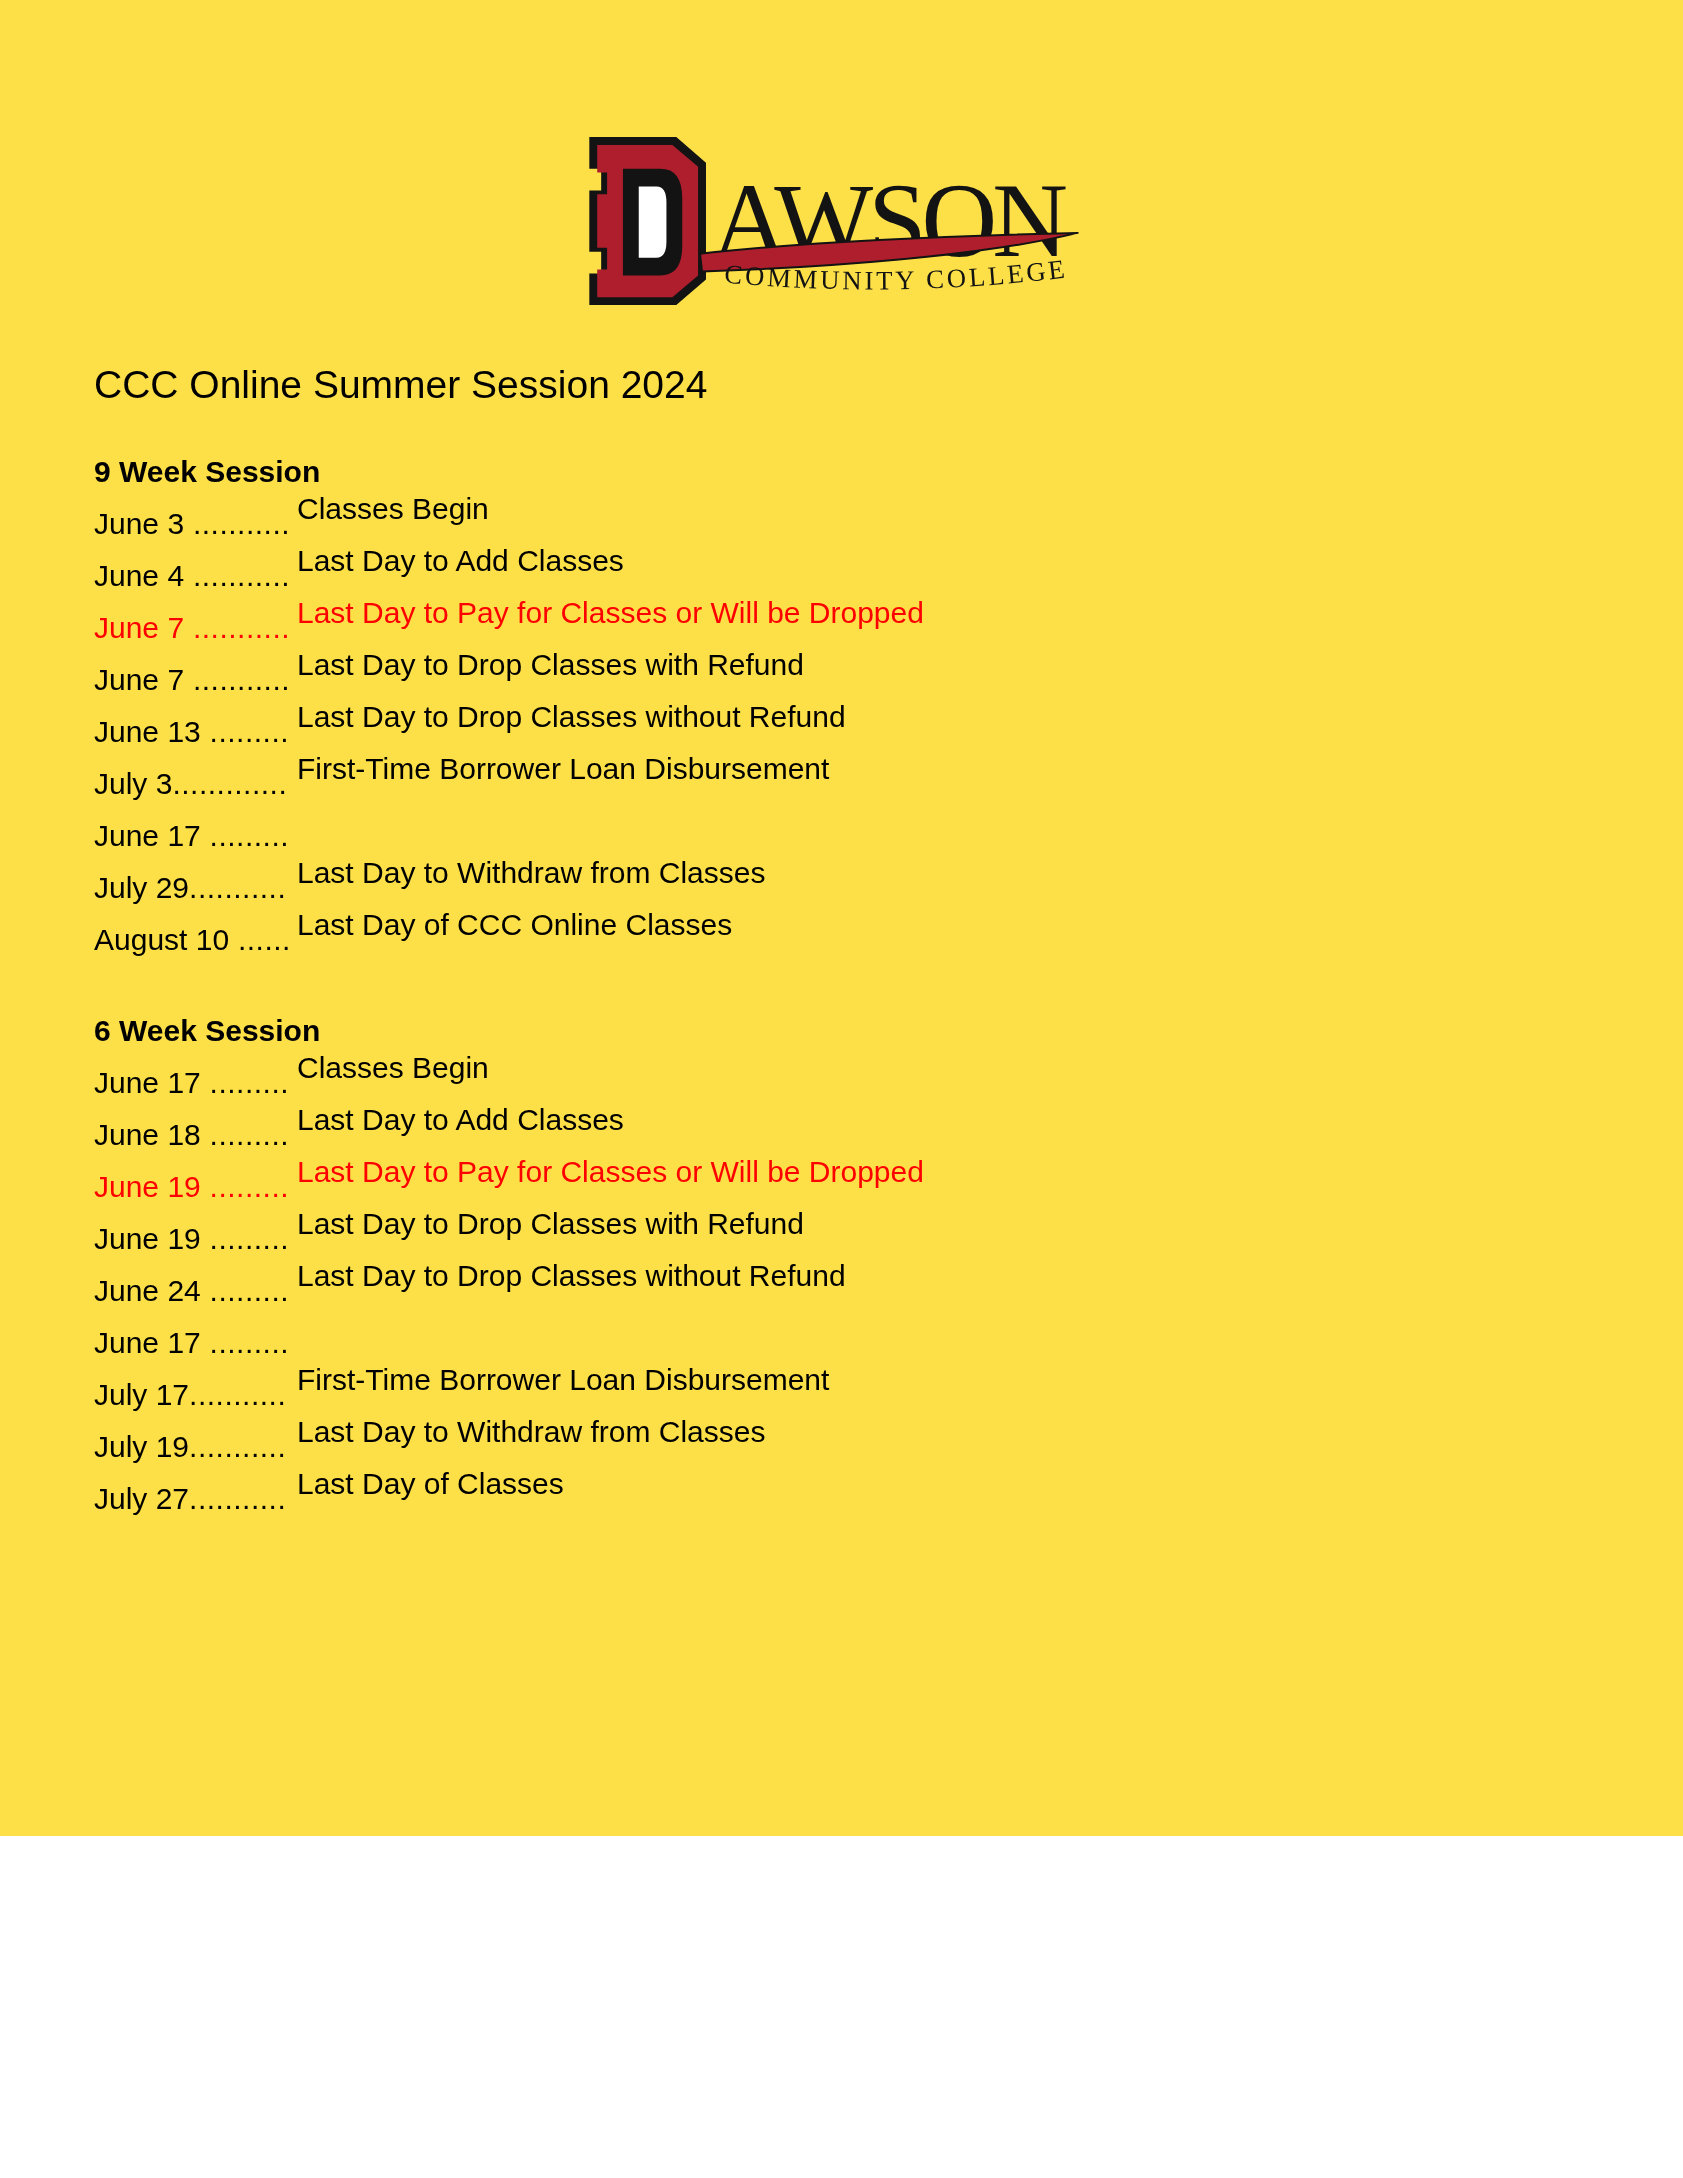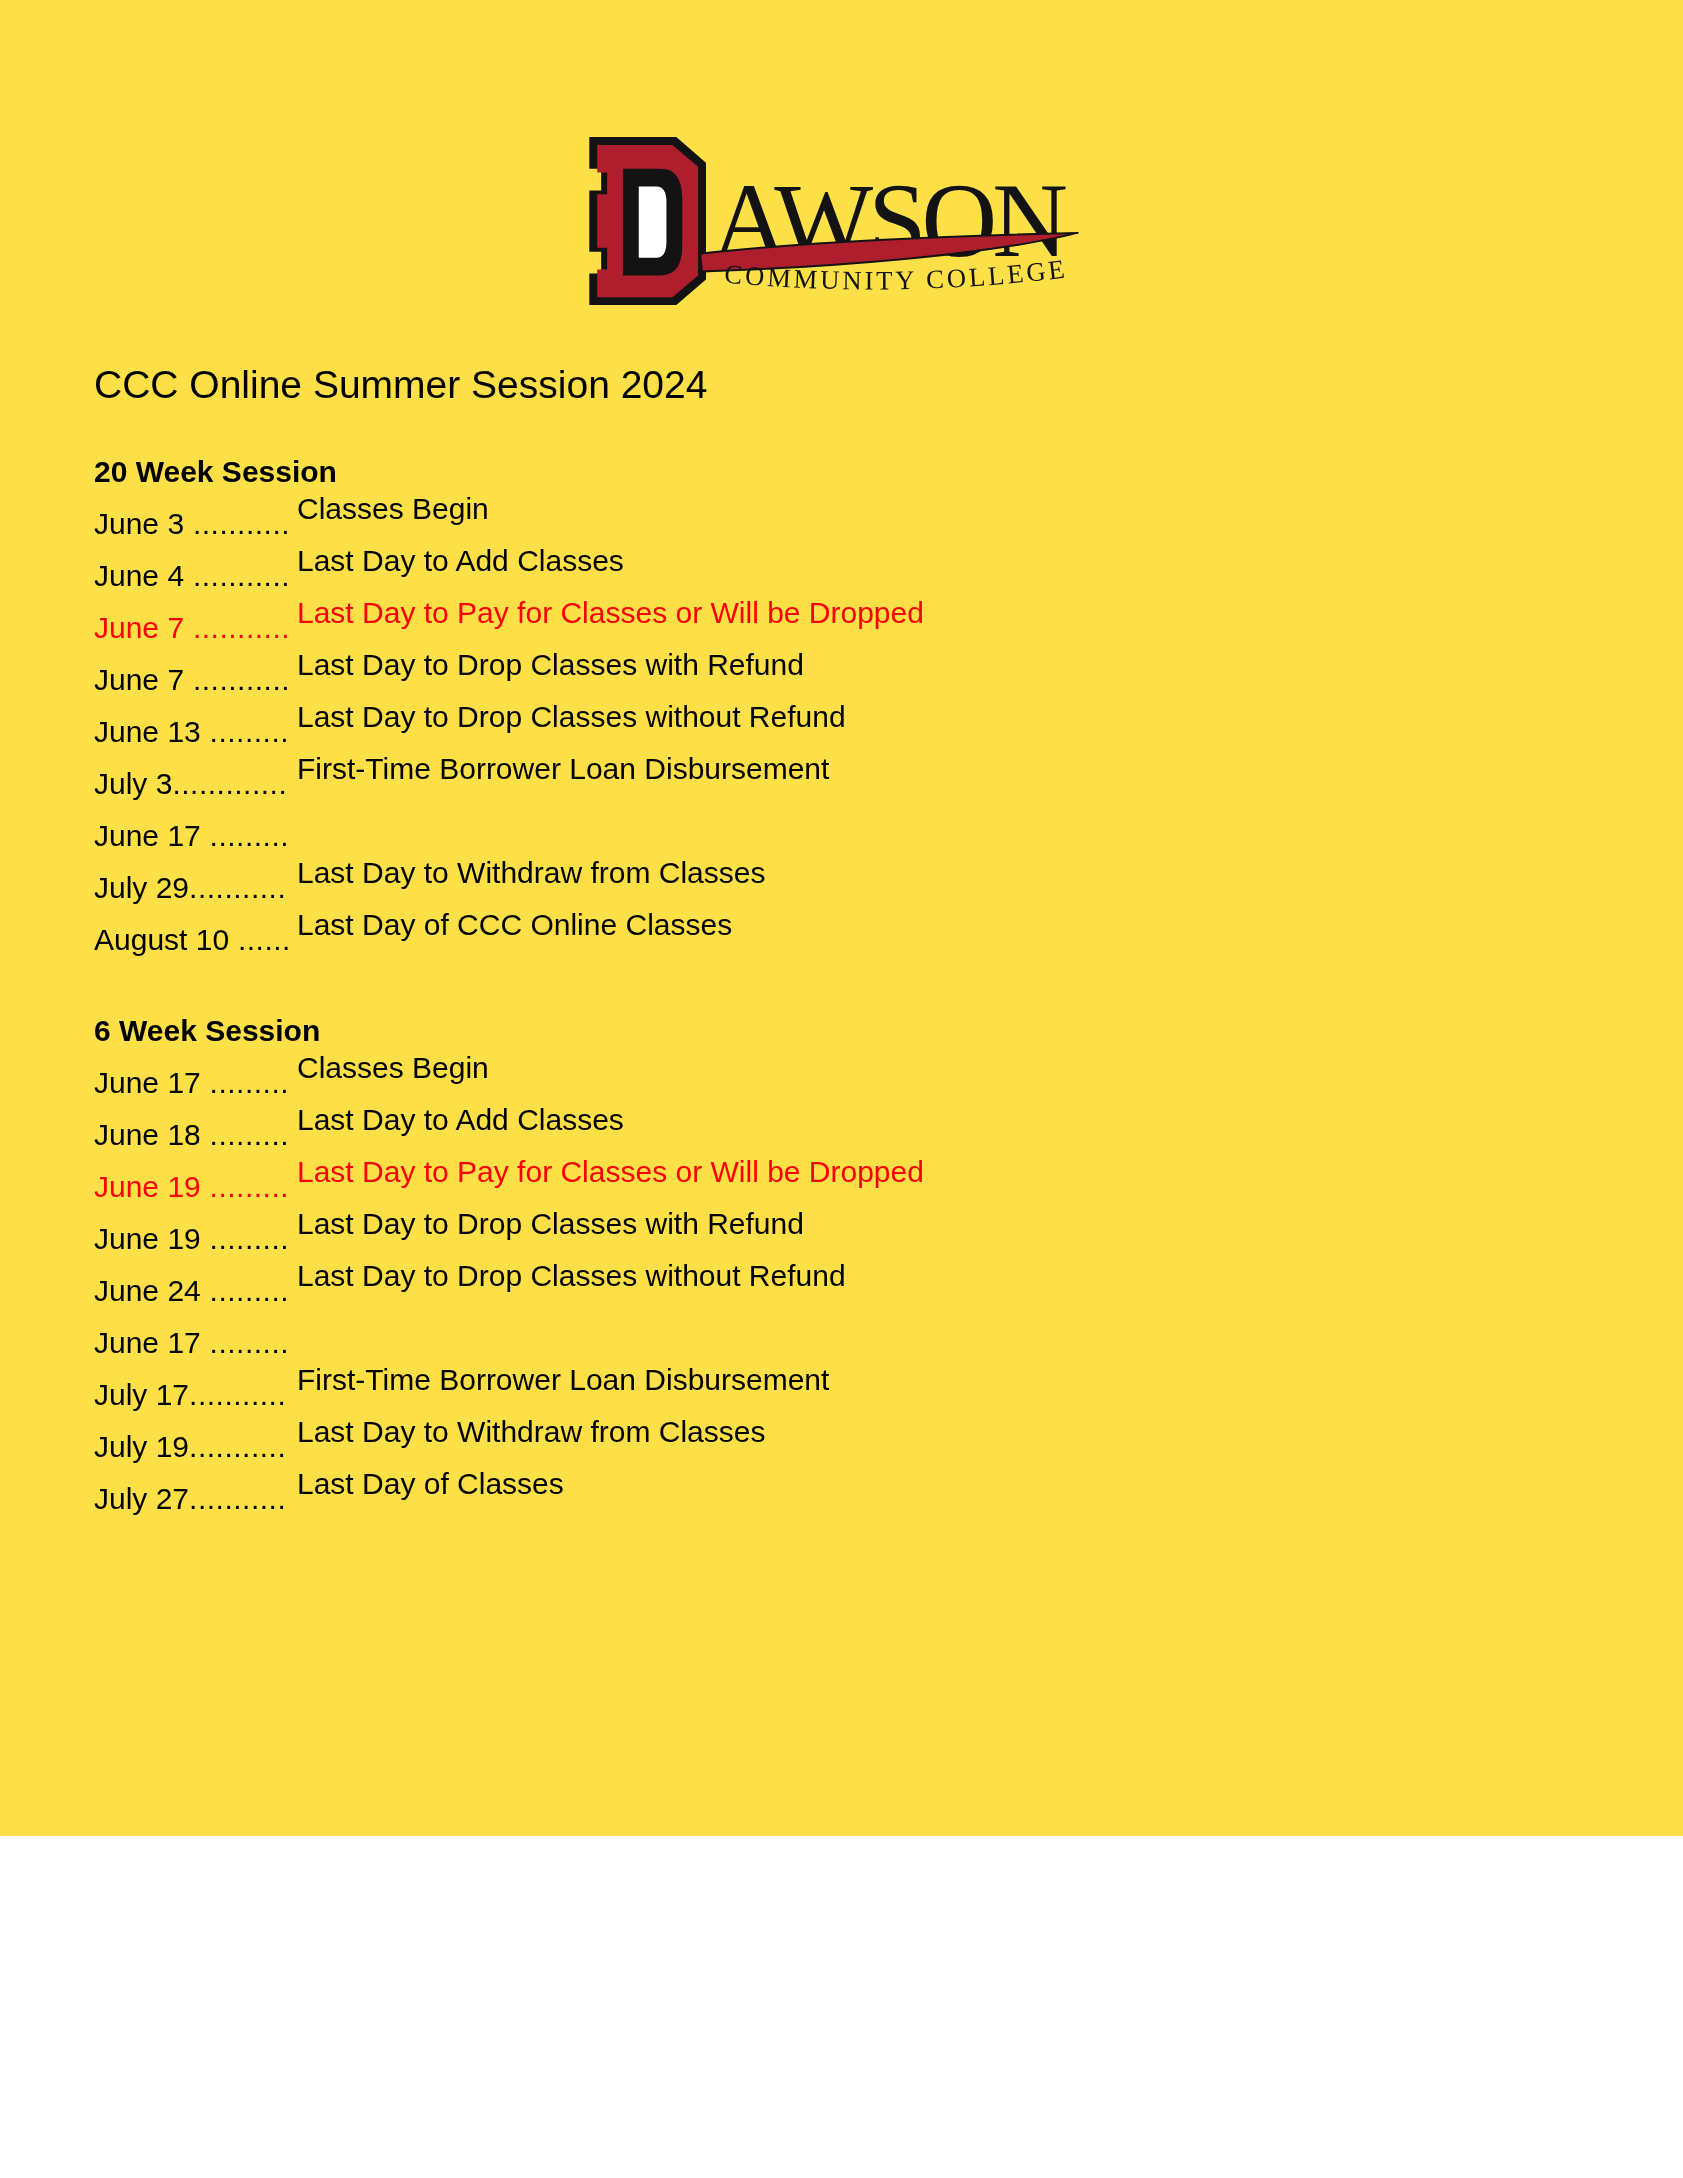--- a/index.html
+++ b/index.html
@@ -37,21 +37,21 @@
     <path id="cc-arc" d="M136,147 Q314,164 490,141" fill="none"></path>
     <text font-family="Liberation Serif, serif" font-size="27" letter-spacing="3" fill="#131313">
       <textPath href="#cc-arc" xlink:href="#cc-arc">COMMUNITY COLLEGE</textPath>
     </text>
   </svg>
 
   <div class="title">CCC Online Summer Session 2024</div>
 
   <div class="content">
       <section class="section">
-        <div class="sec-heading">20 Week Session</div>
+        <div class="sec-heading">9 Week Session</div>
         <div class="row">
           <span class="datecell"><span>June 3</span><span class="leader"> ...........</span></span>
           <span>Classes Begin</span>
         </div>
         <div class="row">
           <span class="datecell"><span>June 4</span><span class="leader"> ...........</span></span>
           <span>Last Day to Add Classes</span>
         </div>
         <div class="row" style="color: rgb(255, 0, 0);">
           <span class="datecell"><span>June 7</span><span class="leader"> ...........</span></span>

